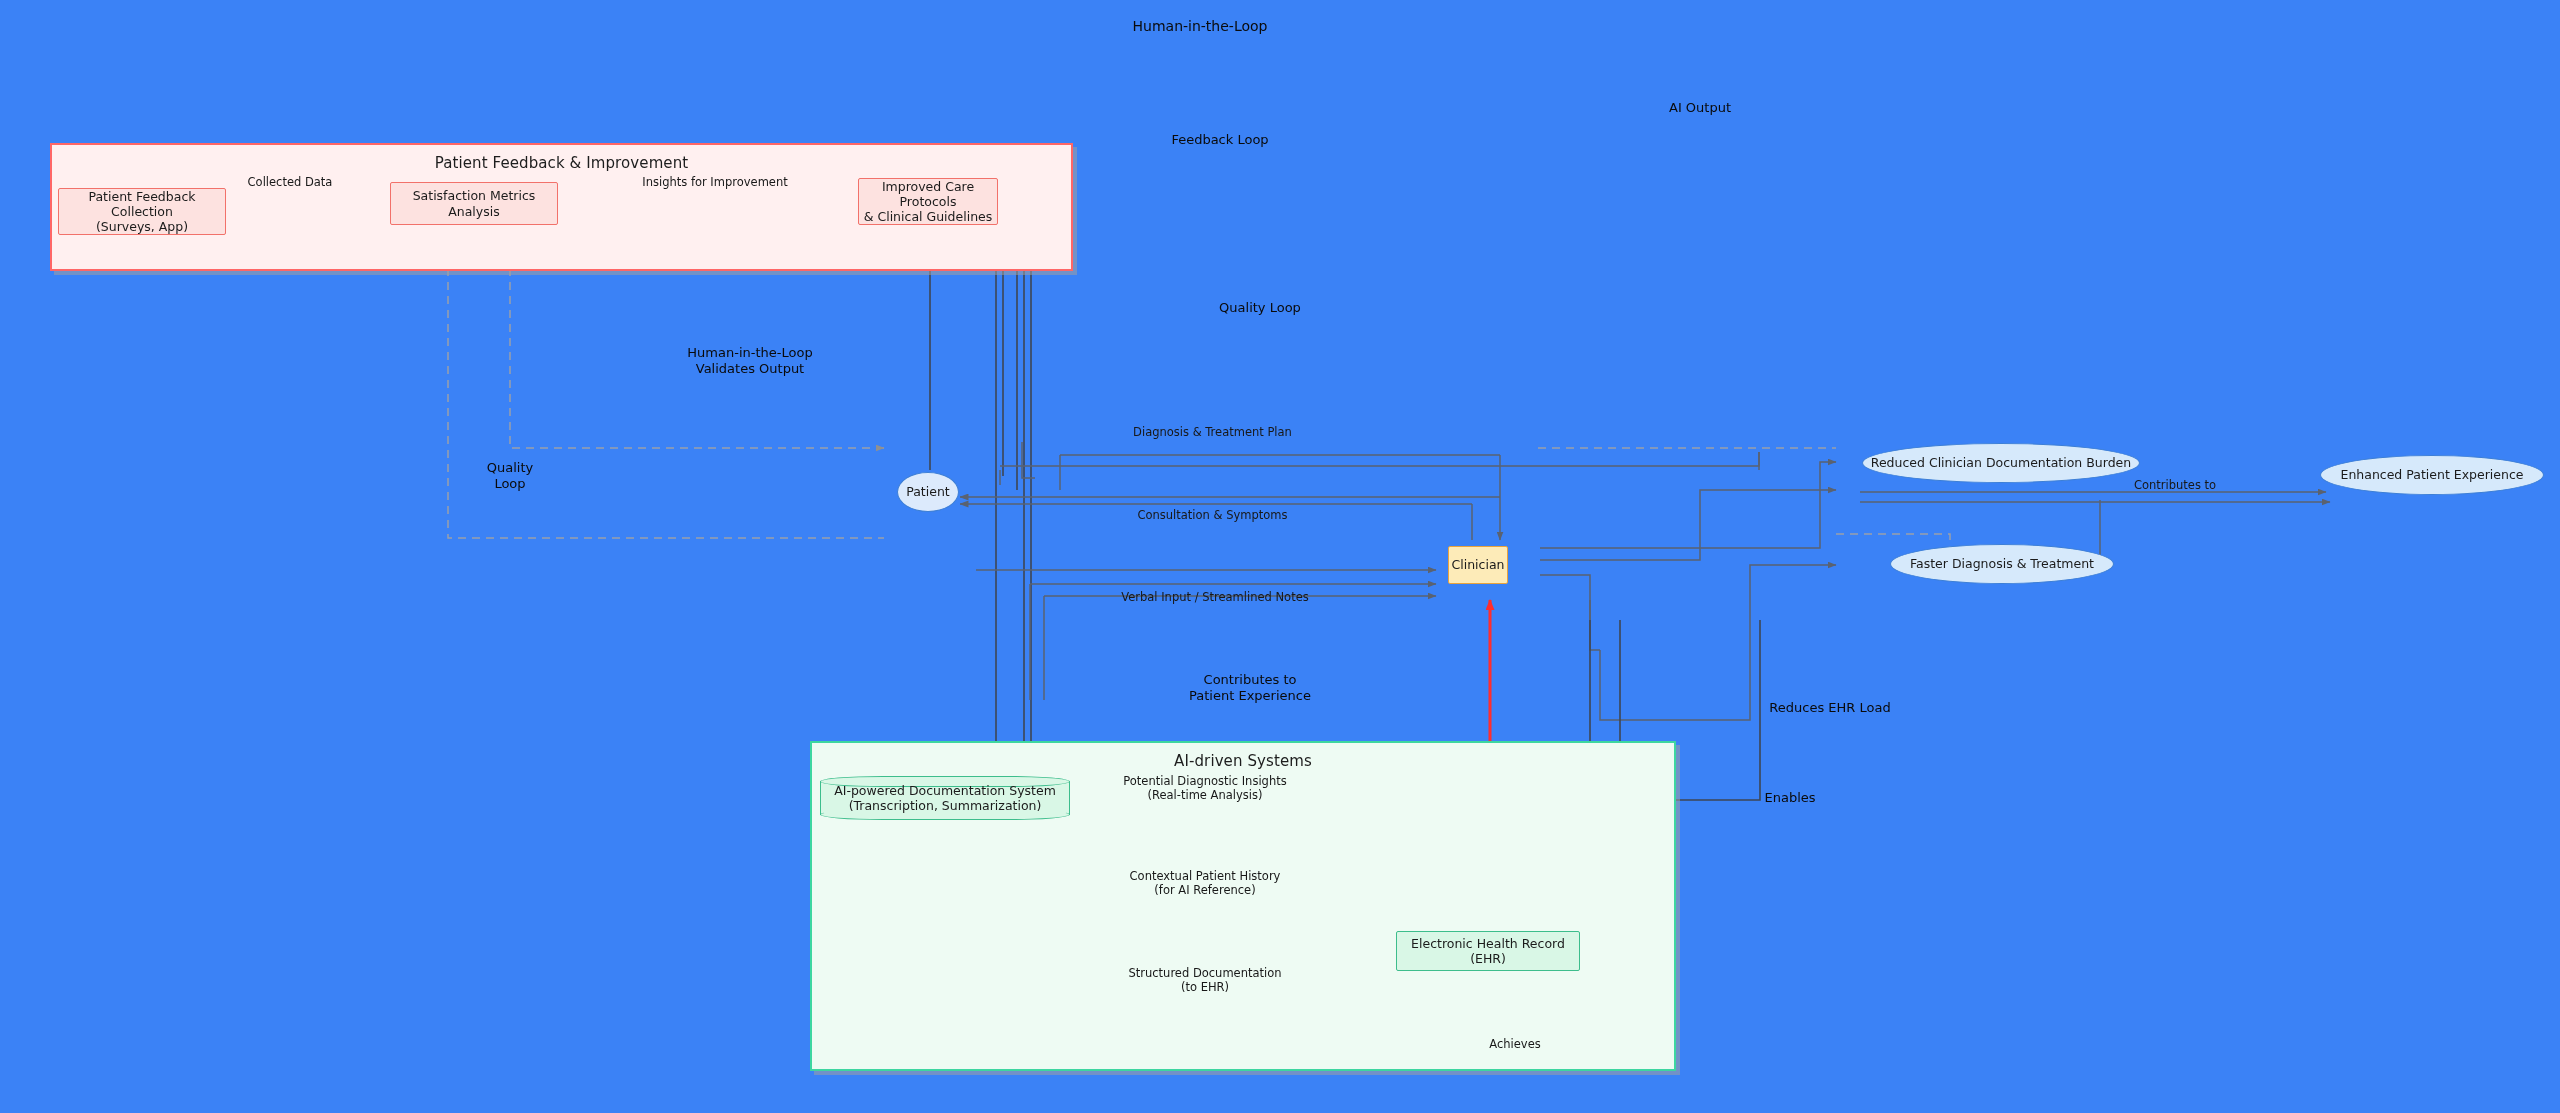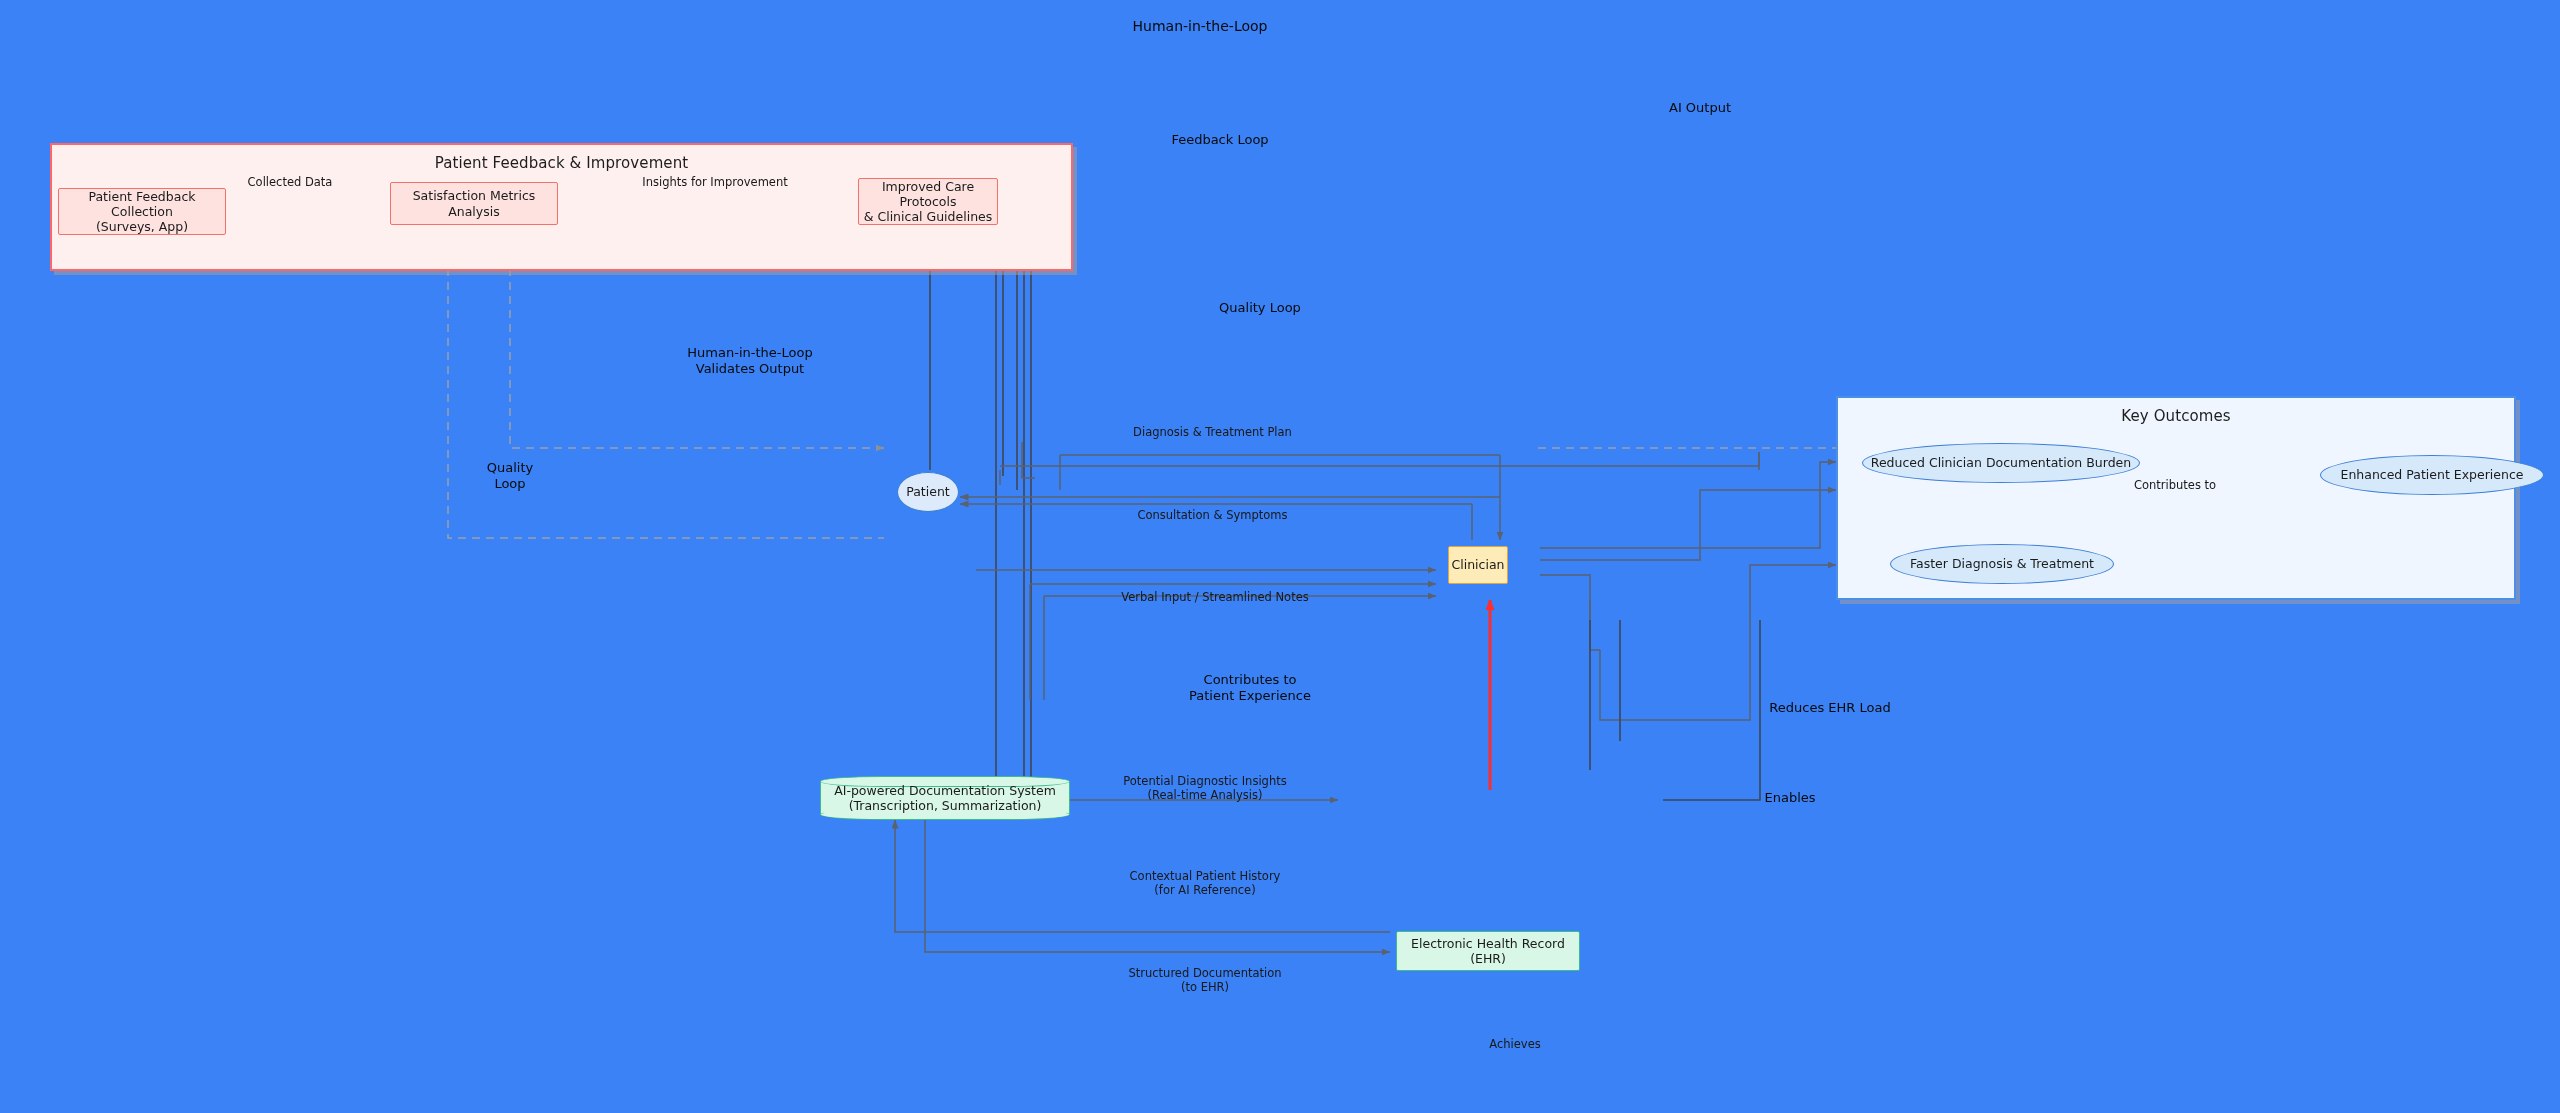--- a/index.html
+++ b/index.html
@@ -164,24 +164,24 @@
       <path d="M2100,500 L2100,560"></path>
       <path d="M1860,502 L2330,502" marker-end="url(#ah)"></path>
     </g>
   </svg>
 
   <div class="cluster" id="cl-feedback">
     <div class="ctitle">Patient Feedback &amp; Improvement</div>
   </div>
 
 
-  <div class="cluster" id="cl-outcomes">
-    <div class="ctitle">Key Outcomes</div>
-  </div>
-
+
+  <div class="cluster" id="cl-ai">
+    <div class="ctitle">AI-driven Systems</div>
+  </div>
 
   <div class="elabel" style="left:215px;top:175px;width:150px;">Collected Data</div>
   <div class="elabel" style="left:600px;top:175px;width:230px;">Insights for Improvement</div>
   <div class="elabel" style="left:1085px;top:425px;width:255px;">Diagnosis &amp; Treatment Plan</div>
   <div class="elabel" style="left:1085px;top:508px;width:255px;">Consultation &amp; Symptoms</div>
   <div class="elabel" style="left:1060px;top:590px;width:310px;">Verbal Input / Streamlined Notes</div>
   <div class="elabel" style="left:1080px;top:774px;width:250px;">Potential Diagnostic Insights
 (Real-time Analysis)</div>
   <div class="elabel" style="left:1080px;top:869px;width:250px;">Contextual Patient History
 (for AI Reference)</div>

